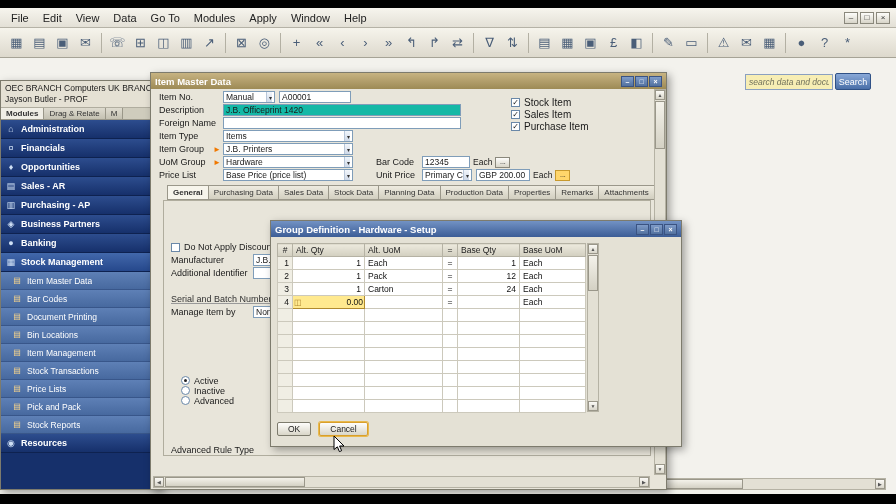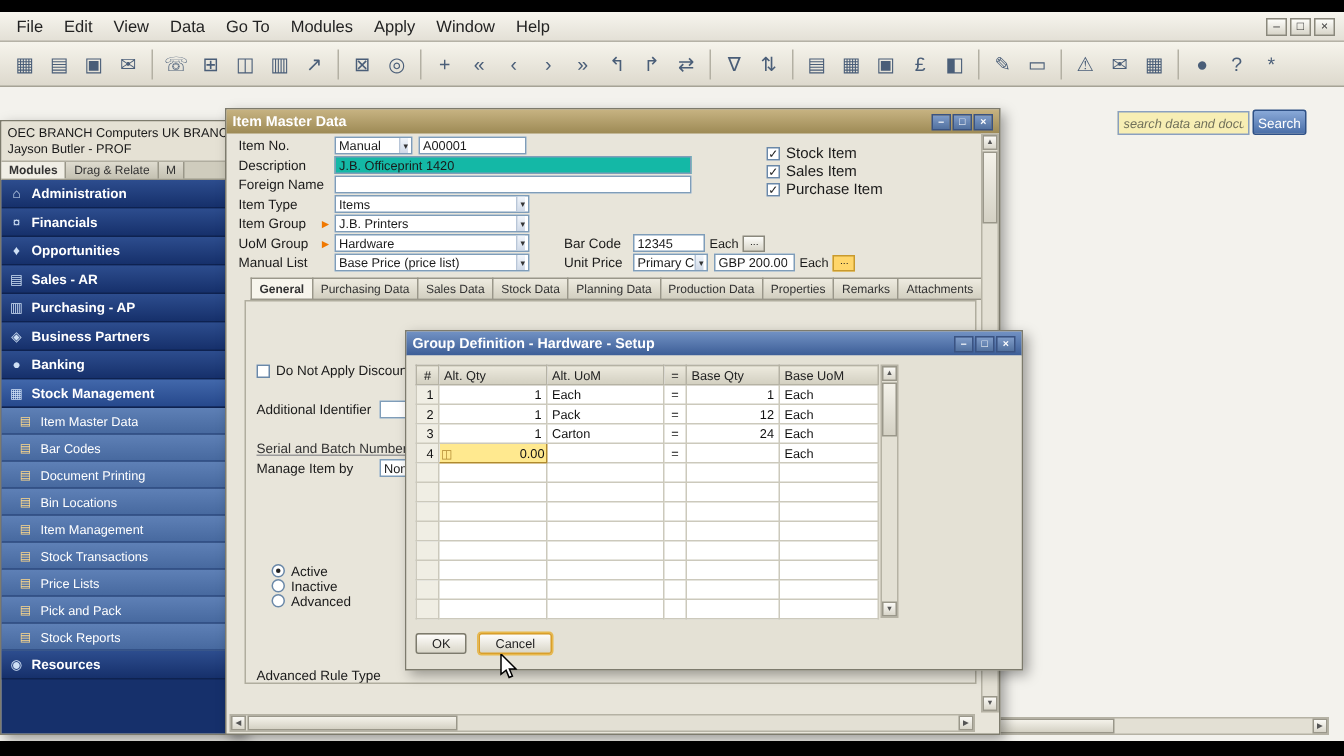--- a/index.html
+++ b/index.html
@@ -406,21 +406,21 @@
       <div class="frow" style="top:67px">
         <span class="flabel short">UoM Group</span>
         <span class="link-arrow">►</span>
         <span class="combo w130">
           <span class="cval">Hardware</span>
           <span class="darr">▾</span>
         </span>
       </div>
 
       <div class="frow" style="top:80px">
-        <span class="flabel">Manual List</span>
+        <span class="flabel">Price List</span>
         <span class="combo w130">
           <span class="cval">Base Price (price list)</span>
           <span class="darr">▾</span>
         </span>
       </div>
 
       <div class="frow" style="top:67px;left:225px">
         <span class="flabel w46">Bar Code</span>
         <span class="field w48">
           <span class="cval">12345</span>
@@ -469,20 +469,27 @@
           <span class="imd-tab">Attachments</span>
         </div>
 
       <div class="imd-groupbox"></div>
 
       <div class="frow" style="top:152px;left:20px">
         <span class="cb"></span>
         <span>Do Not Apply Discount Gro</span>
       </div>
 
+      <div class="frow" style="top:165px;left:20px">
+        <span class="flabel w82">Manufacturer</span>
+        <span class="combo w100">
+          <span class="cval">J.B.</span>
+          <span class="darr">▾</span>
+        </span>
+      </div>
 
       <div class="frow" style="top:178px;left:20px">
         <span class="flabel w82">Additional Identifier</span>
         <span class="field w100">
           <span class="cval"></span>
         </span>
       </div>
 
 
       <div class="frow" style="top:204px;left:20px">

